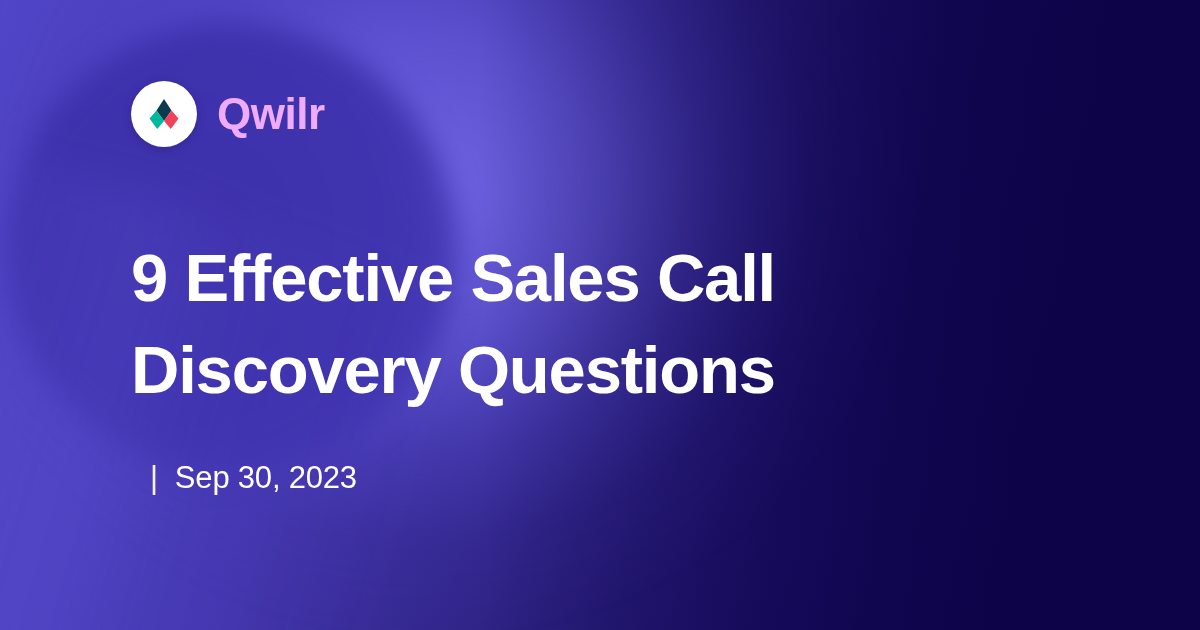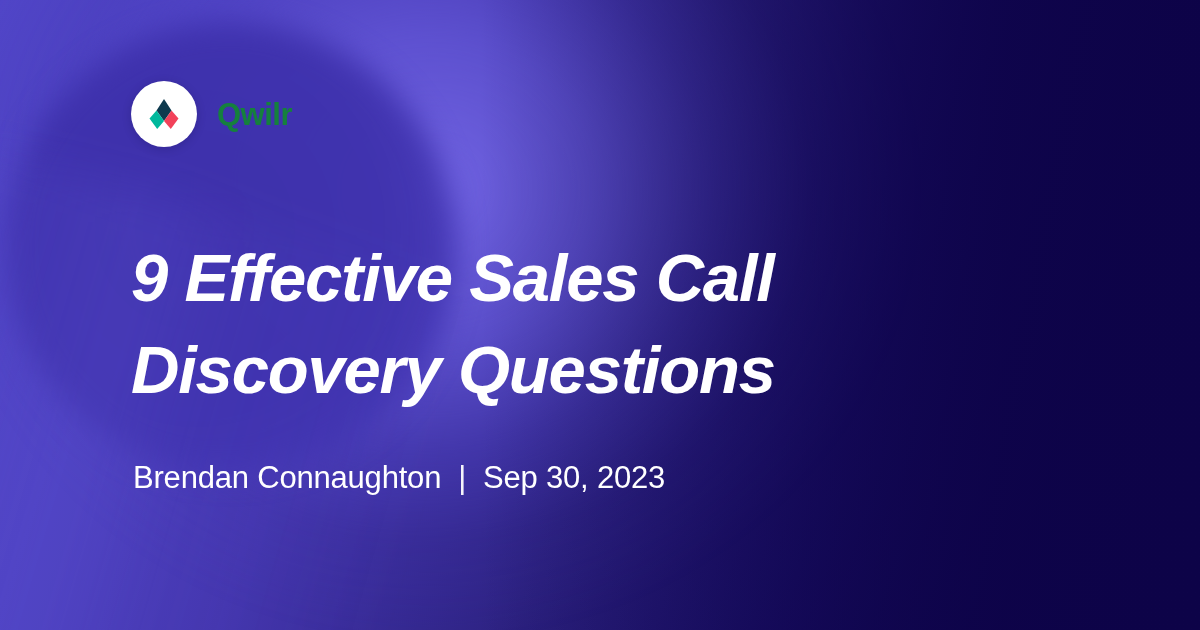--- a/index.html
+++ b/index.html
@@ -116,42 +116,42 @@
     display: flex;
     align-items: center;
     justify-content: center;
     box-shadow: 0 2px 10px rgba(10, 2, 50, 0.18);
     flex: none;
   }
 
   .brand-badge svg { display: block; }
 
   .brand-name {
-    color: #15803d;
-    font-size: 31px;
+    color: #f0abfc;
+    font-size: 44px;
     font-weight: bold;
     letter-spacing: -0.5px;
     line-height: 1;
     white-space: nowrap;
   }
 
   .headline {
     position: absolute;
     left: 131px;
     top: 232px;
     width: 830px;
     color: #ffffff;
     font-size: 67px;
     font-weight: bold;
     line-height: 1.38;
     letter-spacing: -1.2px;
     margin: 0;
   }
 
-  .headline .line { display: block; white-space: nowrap; font-style: italic; }
+  .headline .line { display: block; white-space: nowrap; }
 
   .byline {
     position: absolute;
     left: 133px;
     top: 458px;
     display: flex;
     align-items: baseline;
     color: #ffffff;
     font-size: 31px;
     font-weight: normal;
@@ -190,19 +190,18 @@
       </div>
       <div class="brand-name">Qwilr</div>
     </div>
 
     <h1 class="headline">
       <span class="line">9 Effective Sales Call</span>
       <span class="line">Discovery Questions</span>
     </h1>
 
     <div class="byline">
-      <span>Brendan Connaughton</span>
       <span class="byline-sep">|</span>
       <span>Sep 30, 2023</span>
     </div>
 
   </div>
 </div>
 
 </body></html>

